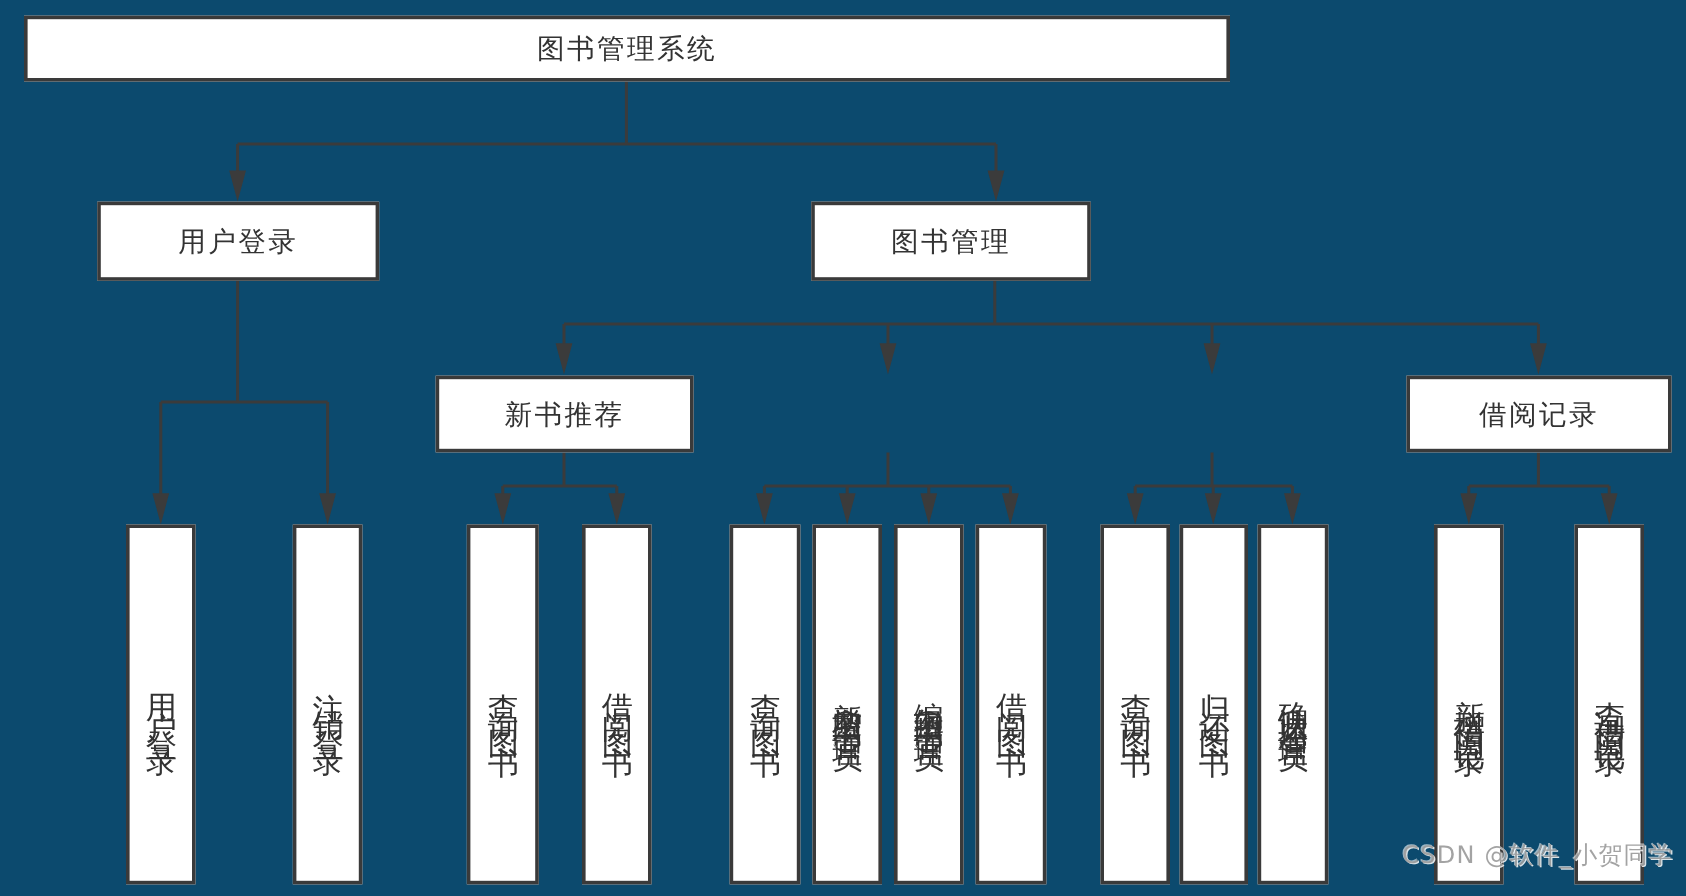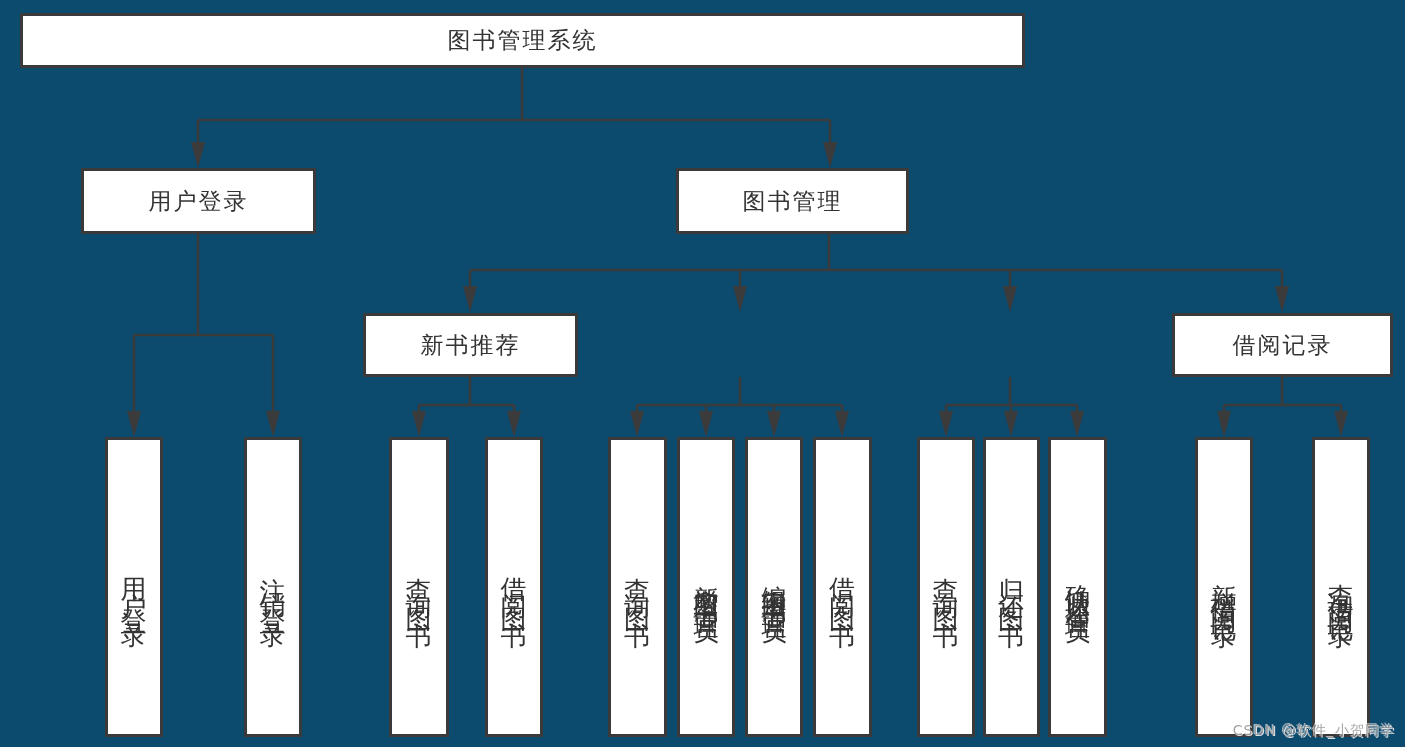--- a/index.html
+++ b/index.html
@@ -43,22 +43,22 @@
     font-size: 26px;
     line-height: 1;
     color: #333333;
   }
   .vshort { letter-spacing: 15px; }
   .vmid   { letter-spacing: 8px;  }
   .vlong  { letter-spacing: 5px;  font-size: 25px; }
   .watermark {
     position: absolute;
     right: 10px;
-    bottom: 7px;
-    font-size: 14px;
+    bottom: 21px;
+    font-size: 20px;
     letter-spacing: 1px;
     color: rgba(158,158,158,0.95);
     text-shadow: 1px 1px 0 rgba(255,255,255,0.85), -1px -1px 0 rgba(255,255,255,0.6);
     white-space: nowrap;
   }
 </style>
 </head>
 <body>
 
 <div class="canvas">

